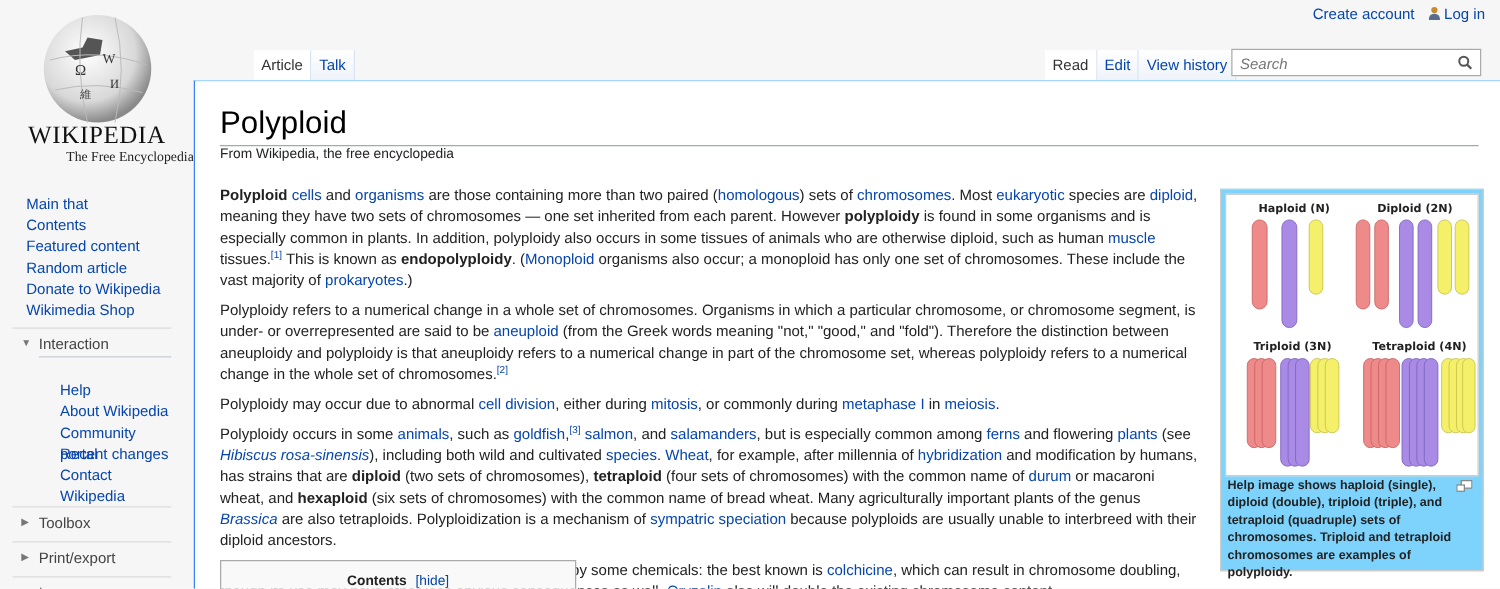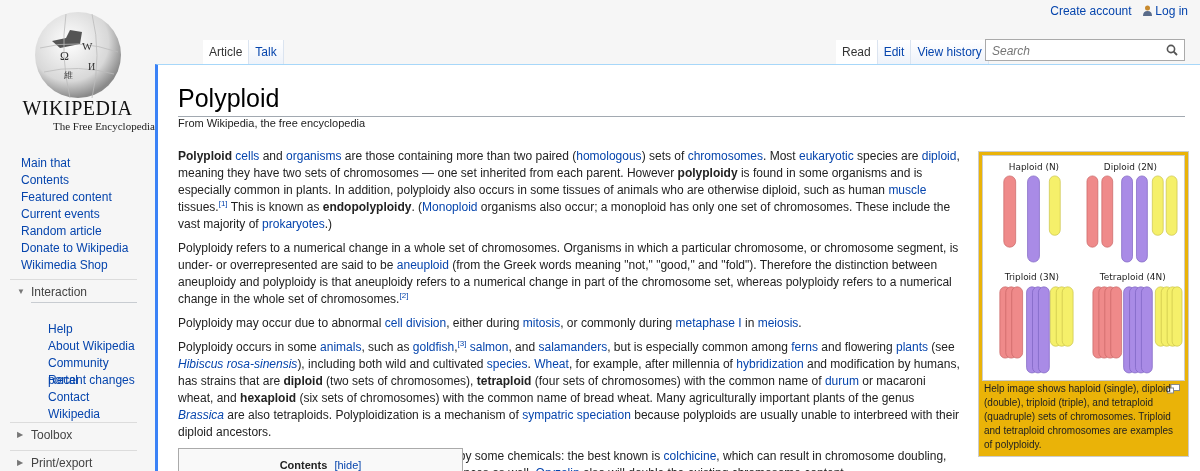--- a/index.html
+++ b/index.html
@@ -23,30 +23,30 @@
   .personal { position:absolute; right:12px; top:4px; font-size:12px; }
   .user-icon { display:inline-block; width:9px; height:11px; position:relative; top:1px; margin-left:8px; }
   .tabs-left { position:absolute; left:155px; top:40px; height:24px; display:flex;margin-left:48px; }
   .tab { height:24px; line-height:24px; padding:0 6px; font-size:12px; background:linear-gradient(#fff,#eef3fa); border-right:1px solid #dbe4f0; }
   .tab.sel { background:#fff; color:#333; }
   .tabs-right { position:absolute; left:836px; top:40px; height:24px; display:flex; }
   .search { position:absolute; left:985px; top:39px; width:200px; height:22px; border:1px solid #aaa; background:#fff; box-sizing:border-box; }
   .search input { border:none; outline:none; width:170px; height:18px; margin:1px 4px; font-size:12px; font-family:"Liberation Sans", sans-serif; color:#999; background:transparent;font-style:italic; }
   .search .mag { position:absolute; right:6px; top:4px; width:12px; height:12px; }
   
-  .content { position:absolute; left:155px; top:64px; width:1045px; height:407px; background:#fff; border-top:1px solid #a7d7f9; border-left:3px solid #3b82f6; box-sizing:border-box; }
+  .content { position:absolute; left:155px; top:64px; width:1045px; height:407px; background:#fff; border-top:1px solid #a7d7f9; border-left:1px solid #3b82f6; box-sizing:border-box; }
   h1 { position:absolute; left:20px; top:18px; margin:0; font-family:"Liberation Sans", sans-serif; font-weight:normal; font-size:25px; color:#000; width:1007px; border-bottom:1px solid #a2a9b1; padding-bottom:3px; line-height:30px; }
   .siteSub { position:absolute; left:20px; top:52px; font-size:11px; color:#222; }
   .body-text { position:absolute; left:20px; top:83px; width:785px; font-size:12px; line-height:17px; }
   .body-text p { margin:0 0 7px 0; }
   sup { font-size:8px; line-height:0; }
   .toc { position:absolute; left:20px; top:383px; width:285px; height:40px; border:1px solid #aaa; background:#f9f9f9; box-sizing:border-box; text-align:center; font-size:11px; padding-top:10px; }
   .toc b { margin-right:4px; }
   
-  .thumb { position:absolute; left:820px; top:86px; width:211px; height:306px; border:1px solid #ccc; background:#eab308; box-sizing:border-box; }
+  .thumb { position:absolute; left:820px; top:86px; width:211px; height:306px; border:1px solid #ccc; background:#7dd3fc; box-sizing:border-box;font-weight:bold; }
   .thumb-img { position:absolute; left:3px; top:3px; width:203px; height:226px; background:#fff; border:1px solid #ccc; box-sizing:border-box; }
   .thumb-caption { position:absolute; left:5px; top:230px; width:190px; font-size:10px; line-height:14px; color:#222; }
   .magnify { position:absolute; right:8px; top:232px; width:13px; height:10px; }
 </style>
 </head>
 <body>
 
 <div class="logo">
   <svg class="globe" viewBox="0 0 96 92">
     <defs>
@@ -71,21 +71,20 @@
   </svg>
   <div class="wordmark">WIKIPEDIA</div>
   <div class="tagline">The Free Encyclopedia</div>
 </div>
 
 <div class="sidebar">
   <ul class="nav-list">
     <li><a>Main that</a></li>
     <li><a>Contents</a></li>
     <li><a>Featured content</a></li>
-    <li><a>Current events</a></li>
     <li><a>Random article</a></li>
     <li><a>Donate to Wikipedia</a></li>
     <li><a>Wikimedia Shop</a></li>
   </ul>
   <div class="nav-sep"></div>
   <div class="portal-h">
     <span class="tri">▼</span>
     <span>Interaction</span>
   </div>
   <div class="portal-h-line"></div>

